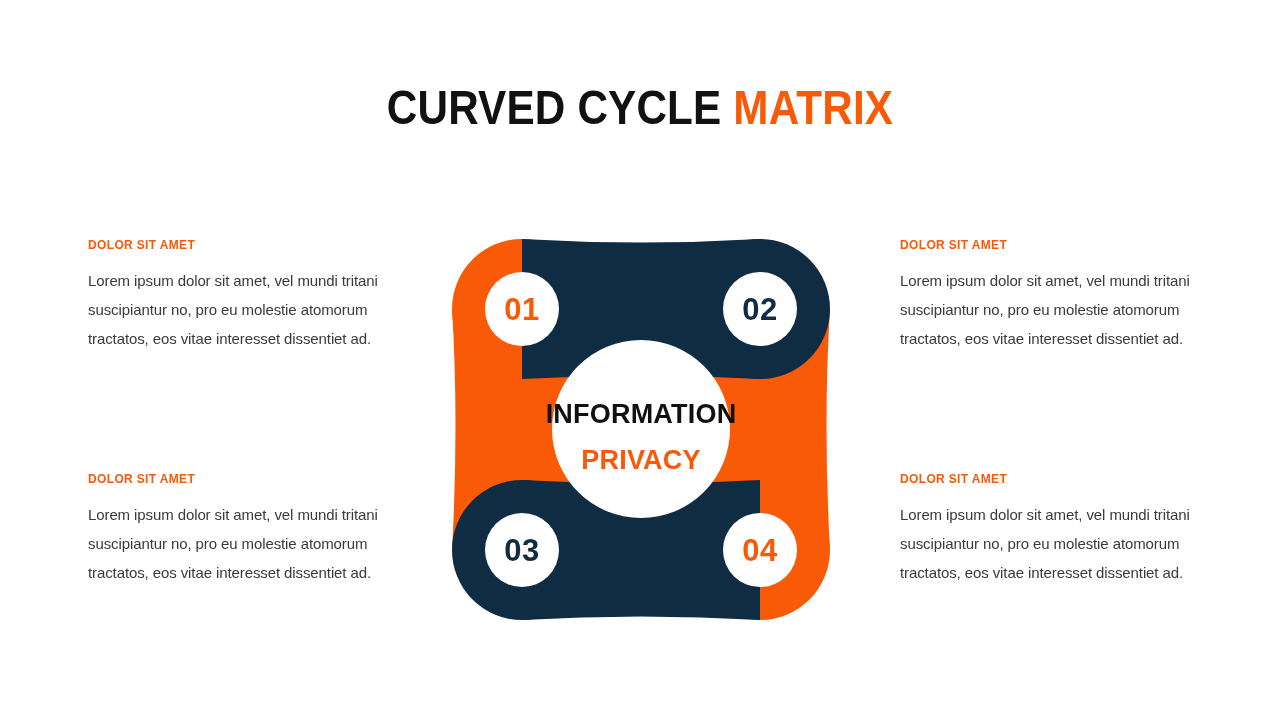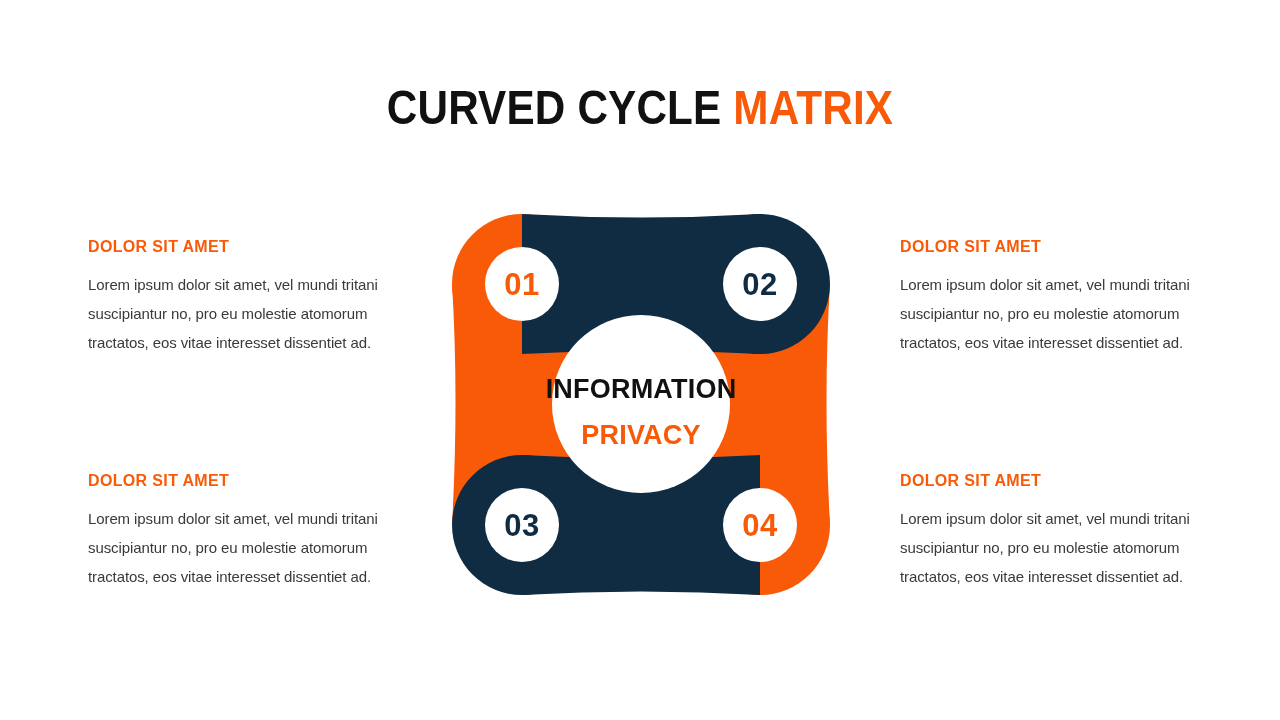--- a/index.html
+++ b/index.html
@@ -41,41 +41,41 @@
     width: 290px;
   }
   .block-tl { left: 88px;  top: 238px; }
   .block-bl { left: 88px;  top: 472px; }
   .block-tr { left: 900px; top: 238px; }
   .block-br { left: 900px; top: 472px; }
 
   .block-head {
     font-family: "Liberation Sans", sans-serif;
     font-weight: 700;
-    font-size: 16px;
+    font-size: 12px;
     letter-spacing: 0.35px;
     color: #F95A08;
     margin-bottom: 14px;
     white-space: nowrap;
   }
 
   .block-body {
     font-family: "Liberation Sans", sans-serif;
     font-weight: 400;
     font-size: 15px;
     line-height: 29px;
     color: #3a3a3a;
     letter-spacing: -0.1px;
   }
 
   
   .diagram {
     position: absolute;
     left: 435px;
-    top: 197px;
+    top: 222px;
     width: 410px;
     height: 410px;
   }
   .diagram svg { display: block; width: 410px; height: 410px; }
 
   .node-num {
     font-family: "Liberation Sans Narrow", "Liberation Sans", sans-serif;
     font-weight: 700;
     font-size: 31px;
     letter-spacing: 0.5px;

